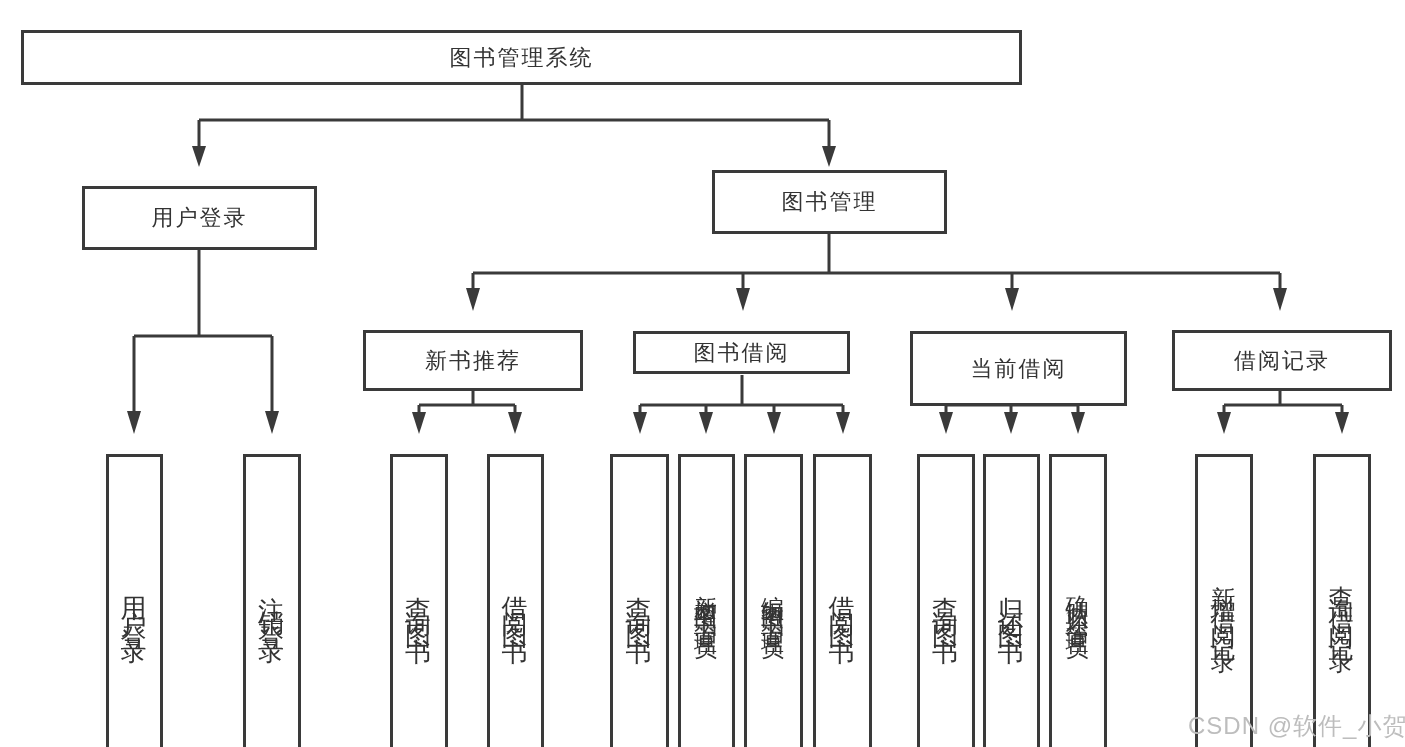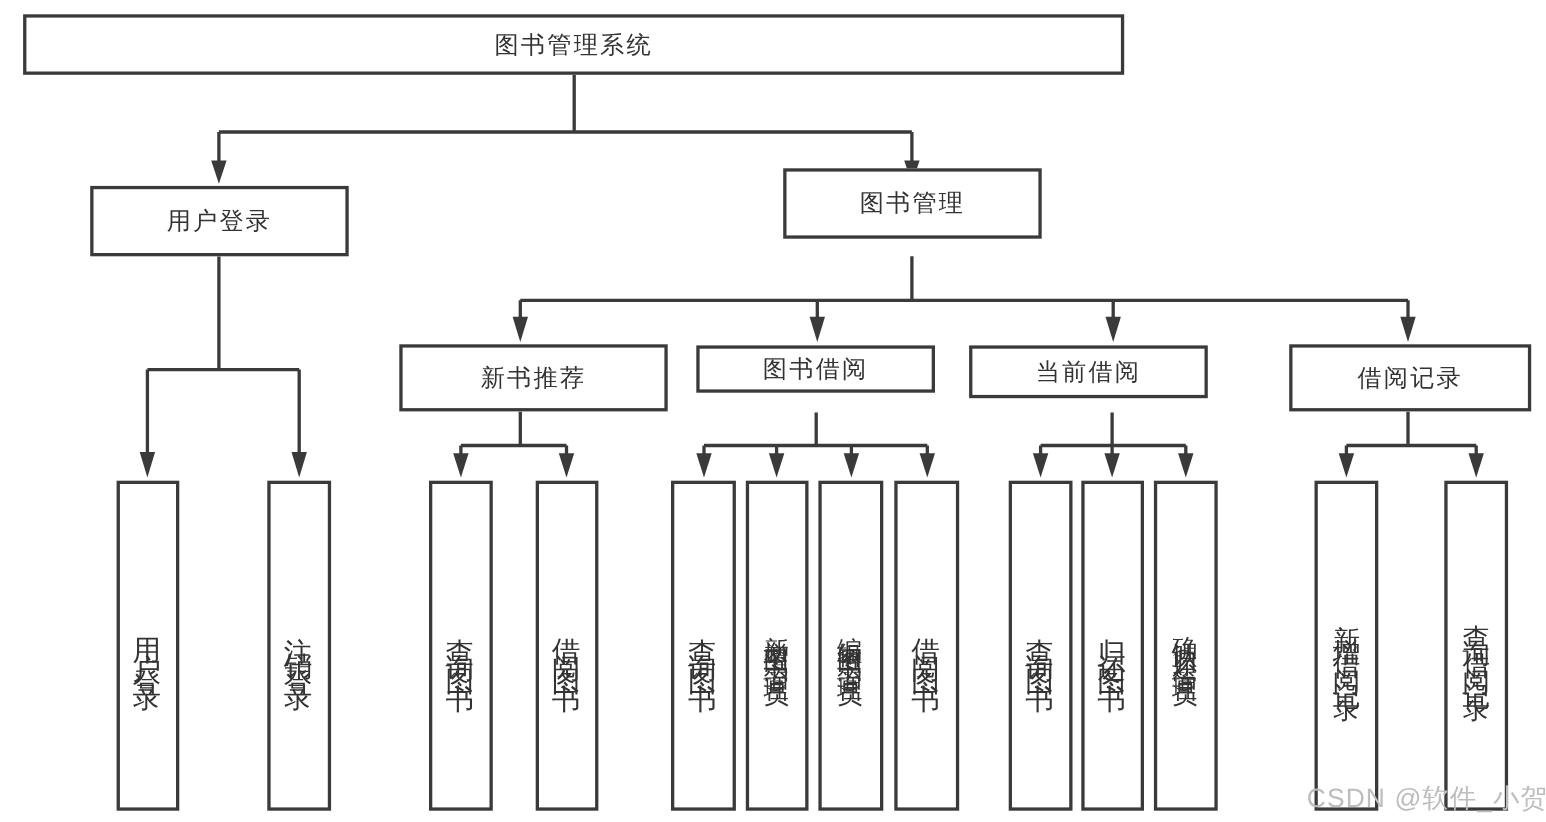--- a/index.html
+++ b/index.html
@@ -36,20 +36,21 @@
     stroke: none;
   }
   .box {
     position: absolute;
     box-sizing: border-box;
     border: 3px solid var(--line);
     background: #ffffff;
     display: flex;
     align-items: center;
     justify-content: center;
+    margin-top: 17px;
   }
   .h-label {
     color: var(--text);
     font-size: 22px;
     letter-spacing: 2px;
     white-space: nowrap;
   }
   .v-label {
     color: var(--text);
     writing-mode: vertical-rl;
@@ -129,27 +130,27 @@
     <span class="h-label">图书管理系统</span>
   </div>
 
   <div class="box" style="left:82px;top:169px;width:235px;height:64px">
     <span class="h-label">用户登录</span>
   </div>
   <div class="box" style="left:712px;top:153px;width:235px;height:64px">
     <span class="h-label">图书管理</span>
   </div>
 
-  <div class="box" style="left:363px;top:313px;width:244px;height:61px">
+  <div class="box" style="left:363px;top:313px;width:220px;height:61px">
     <span class="h-label">新书推荐</span>
   </div>
   <div class="box" style="left:633px;top:314px;width:217px;height:43px">
     <span class="h-label">图书借阅</span>
   </div>
-  <div class="box" style="left:881px;top:314px;width:217px;height:48px">
+  <div class="box" style="left:910px;top:314px;width:217px;height:75px">
     <span class="h-label">当前借阅</span>
   </div>
   <div class="box" style="left:1172px;top:313px;width:220px;height:61px">
     <span class="h-label">借阅记录</span>
   </div>
 
   <div class="box" style="left:106px;top:437px;width:57px;height:300px">
     <span class="v-label sp4">用户登录</span>
   </div>
   <div class="box" style="left:243px;top:437px;width:58px;height:300px">

